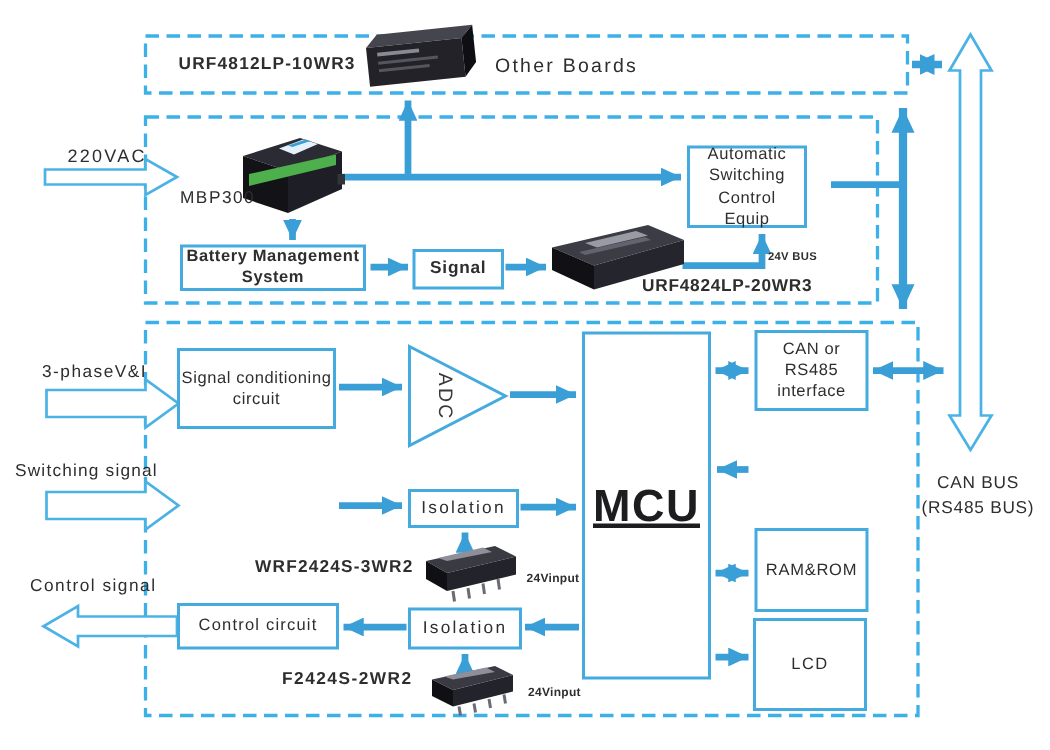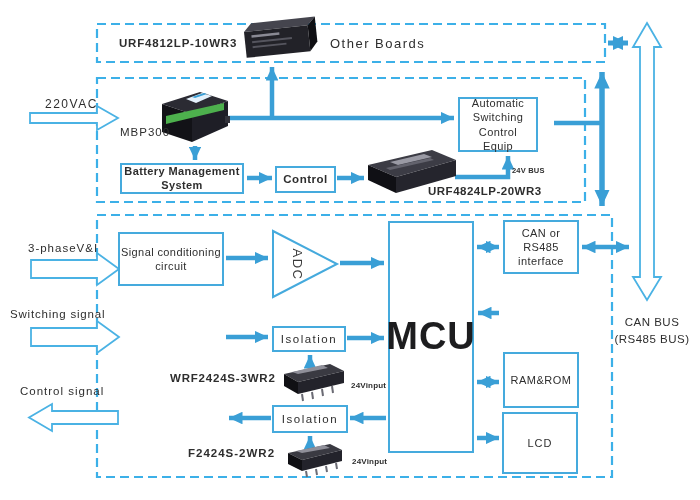--- a/index.html
+++ b/index.html
@@ -22,21 +22,21 @@
   svg .hollow{fill:#fff;stroke:#4ab2e4;stroke-width:1.8;stroke-linejoin:miter;}
   svg .tri{fill:#fff;stroke:var(--box-border);stroke-width:2;}
   .box{
     position:absolute;box-sizing:border-box;background:#fff;border:2px solid var(--box-border);
     display:flex;align-items:center;justify-content:center;text-align:center;
     font-size:11px;line-height:1.3;letter-spacing:.4px;white-space:pre-line;color:var(--text);
   }
   .bold{font-weight:bold;}
   .lbl{position:absolute;font-size:11.5px;letter-spacing:1px;white-space:pre-line;color:var(--text);}
   .tinylbl{position:absolute;font-size:8px;font-weight:bold;letter-spacing:.2px;color:var(--text);}
-  #box-mcu{font-size:38px;font-weight:bold;letter-spacing:1px;color:#1d1d1f;}
+  #box-mcu{font-size:30px;font-weight:bold;letter-spacing:1px;color:#1d1d1f;text-decoration:underline;}
   #lbl-adc{
     position:absolute;left:276px;top:257px;width:42px;height:15px;
     display:flex;align-items:center;justify-content:center;
     font-size:13px;letter-spacing:1.5px;transform:rotate(90deg);color:#3a3a3a;
   }
   #lbl-otherboards{font-size:13px;letter-spacing:1.5px;}
   #lbl-220vac{font-size:12px;letter-spacing:1.5px;}
   #lbl-canbus{width:96px;text-align:center;line-height:1.45;letter-spacing:.5px;}
 </style>
 </head>
@@ -134,27 +134,28 @@
       <polygon points="296,451 324,445 330,448 302,453" fill="#8f8f99"></polygon>
       <line x1="306" y1="471" x2="307" y2="477" stroke="#6b6b74" stroke-width="2"></line>
       <line x1="316" y1="469" x2="317" y2="475" stroke="#6b6b74" stroke-width="2"></line>
       <line x1="326" y1="466" x2="327" y2="472" stroke="#6b6b74" stroke-width="2"></line>
       <line x1="336" y1="463" x2="337" y2="469" stroke="#6b6b74" stroke-width="2"></line>
     </g>
   </svg>
 
   <div class="box bold" id="box-bms" style="left:120px;top:163px;width:124px;height:31px;line-height:1.2;">Battery Management
 System</div>
-  <div class="box bold" id="box-battery" style="left:275px;top:166px;width:61px;height:27px;font-size:11.5px;letter-spacing:.5px;">Control</div>
+  <div class="box bold" id="box-battery" style="left:275px;top:166px;width:61px;height:27px;font-size:11.5px;letter-spacing:.5px;">Signal</div>
   <div class="box" id="box-auto" style="left:458px;top:97px;width:80px;height:55px;">Automatic
 Switching Control
 Equip</div>
   <div class="box" id="box-sigcond" style="left:118px;top:232px;width:106px;height:54px;">Signal conditioning
 circuit</div>
   <div class="box" id="box-iso1" style="left:272px;top:326px;width:74px;height:26px;font-size:11.5px;letter-spacing:1.5px;">Isolation</div>
+  <div class="box" id="box-ctrl" style="left:118px;top:402px;width:108px;height:31px;letter-spacing:.8px;">Control circuit</div>
   <div class="box" id="box-iso2" style="left:272px;top:405px;width:76px;height:28px;font-size:11.5px;letter-spacing:1.5px;">Isolation</div>
   <div class="box" id="box-mcu" style="left:388px;top:221px;width:86px;height:232px;">MCU</div>
   <div class="box" id="box-can" style="left:503px;top:220px;width:76px;height:54px;">CAN or
 RS485
 interface</div>
   <div class="box" id="box-ram" style="left:503px;top:352px;width:76px;height:56px;letter-spacing:.5px;">RAM&amp;ROM</div>
   <div class="box" id="box-lcd" style="left:502px;top:412px;width:76px;height:62px;letter-spacing:1px;">LCD</div>
 
   <div class="lbl bold" id="lbl-urf4812" style="left:119px;top:37px;letter-spacing:.8px;">URF4812LP-10WR3</div>
   <div class="lbl" id="lbl-otherboards" style="left:330px;top:36px;">Other Boards</div>

